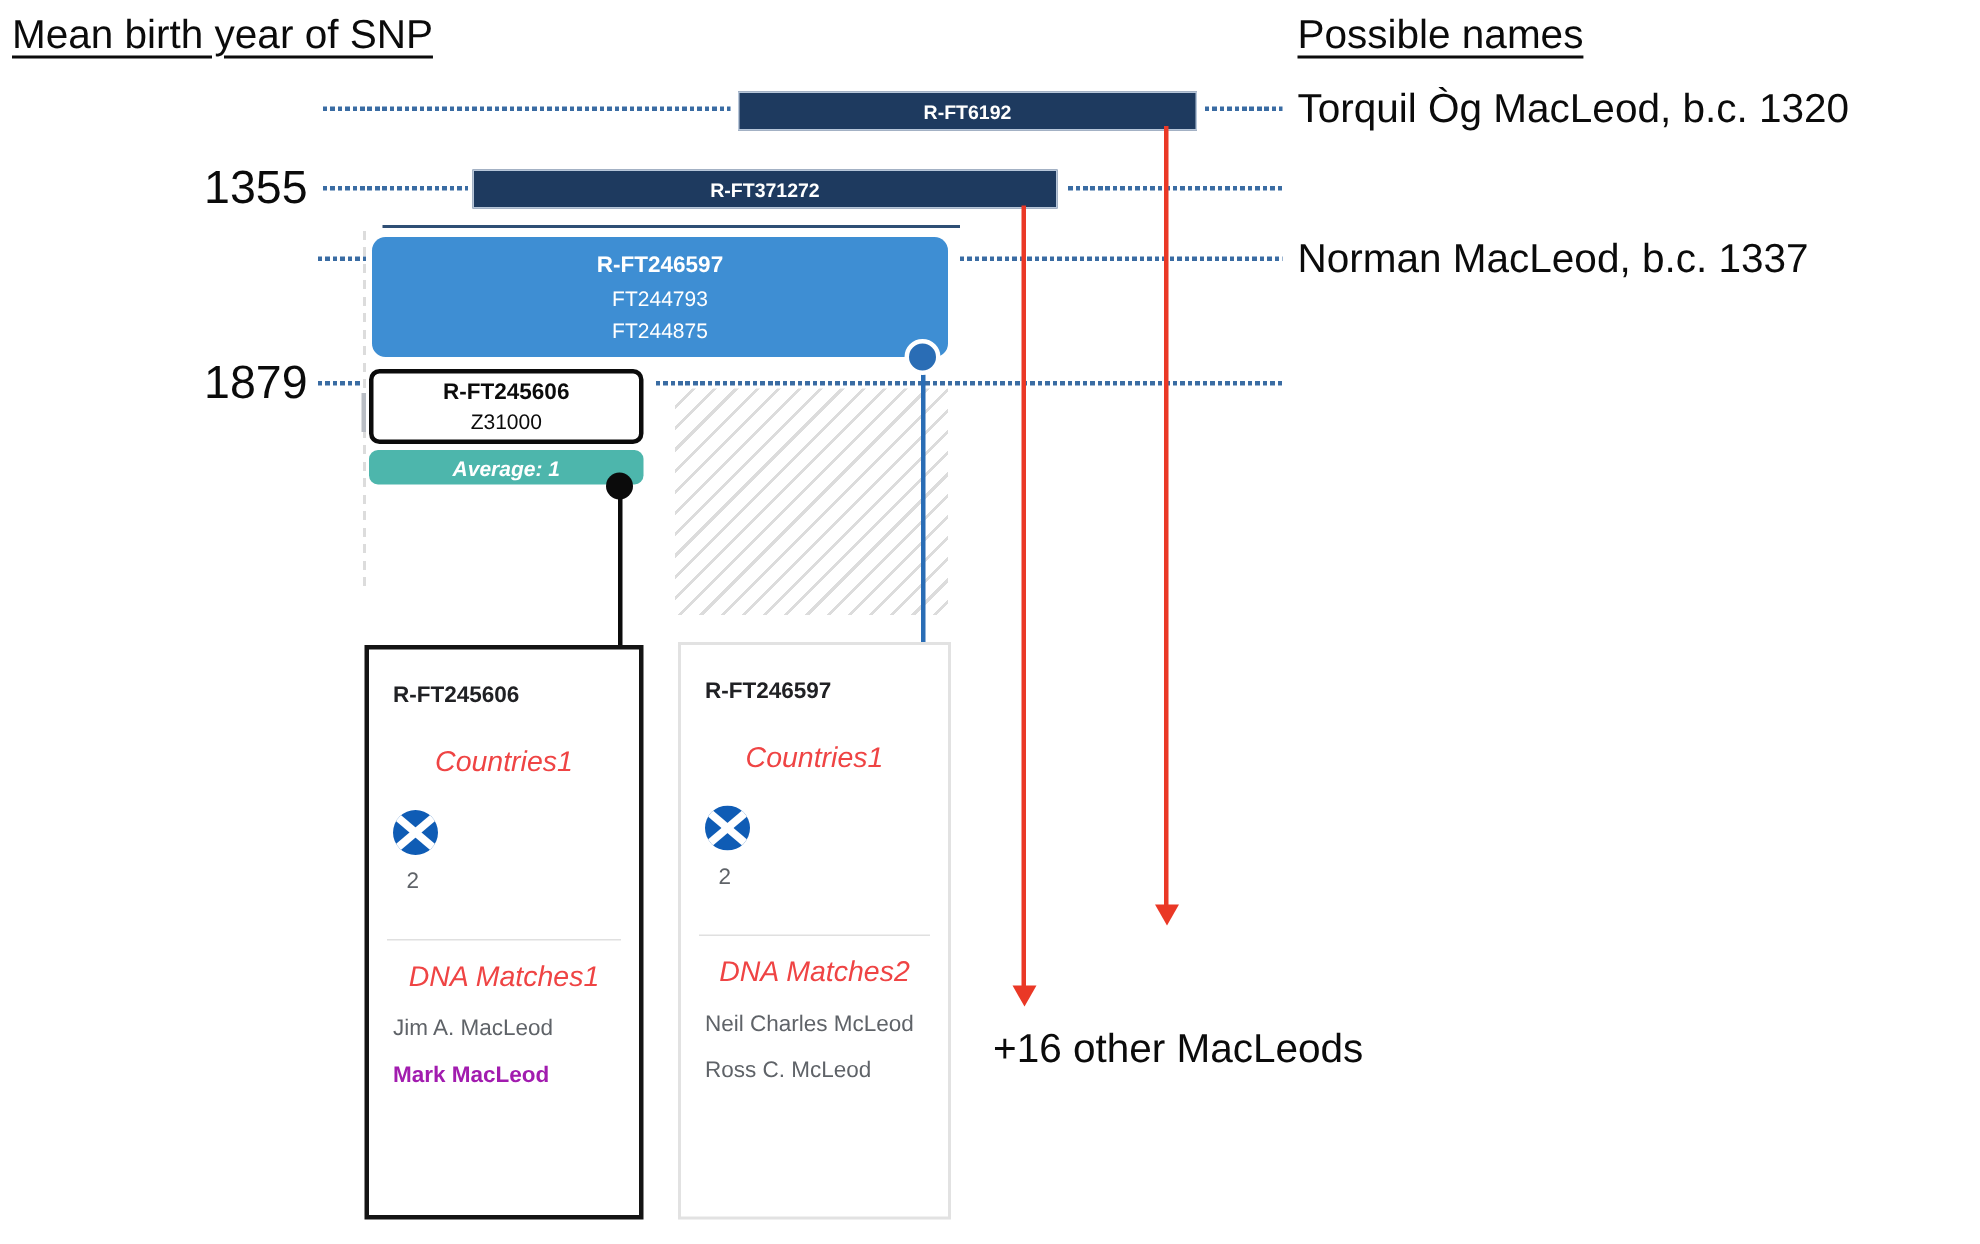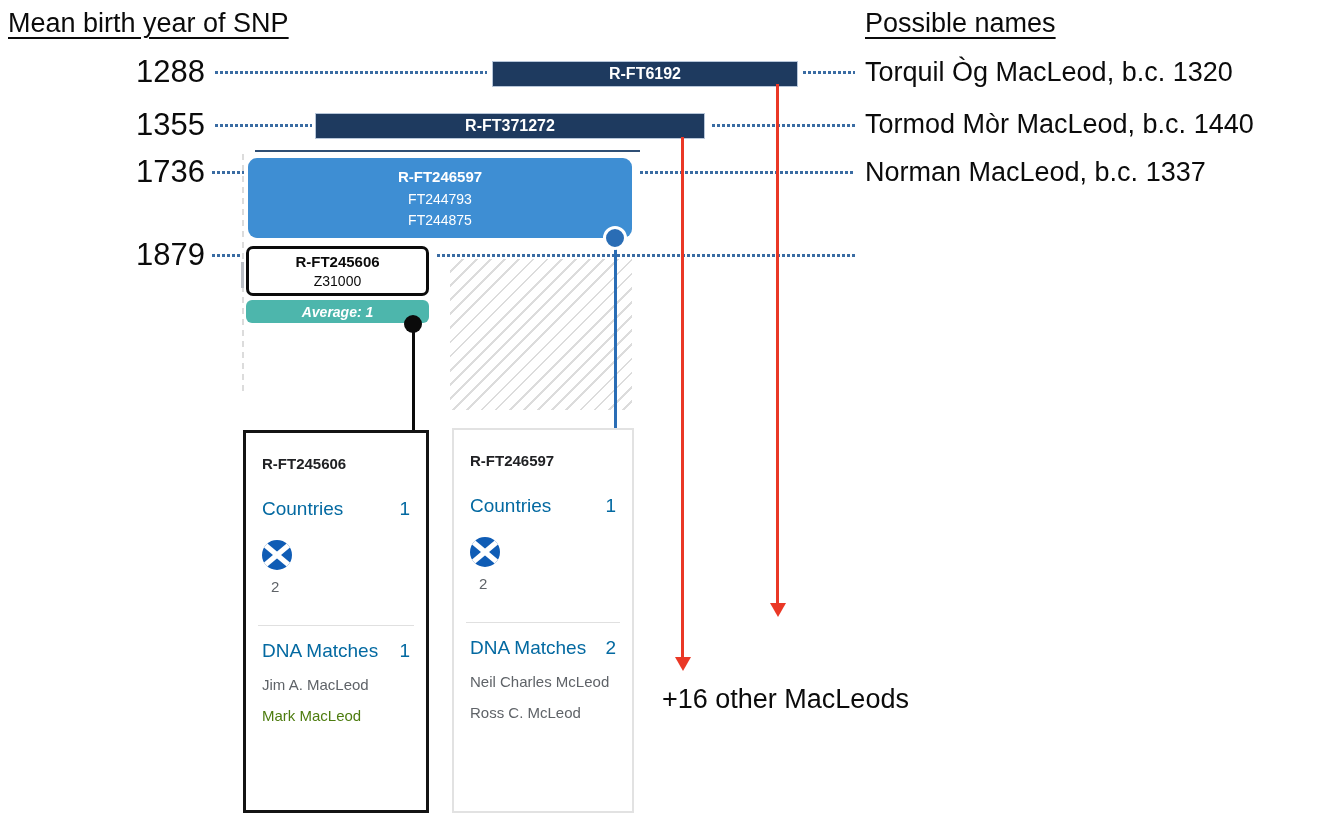--- a/index.html
+++ b/index.html
@@ -4,21 +4,21 @@
 <style>
   html,body{margin:0;padding:0;background:#ffffff;}
   #canvas{position:relative;width:1320px;height:829px;background:#ffffff;
           font-family:"Liberation Sans",sans-serif;color:#0b0b0b;overflow:hidden;}
   .abs{position:absolute;}
   .hdr{font-size:27px;line-height:34px;text-decoration:underline;text-underline-offset:5px;white-space:nowrap;}
   .year{font-size:31px;line-height:34px;width:200px;text-align:right;}
   .name{font-size:27px;line-height:34px;white-space:nowrap;}
   .annot{font-size:27px;line-height:34px;white-space:nowrap;}
   .dots{height:3px;background-image:repeating-linear-gradient(90deg,#3a6ca3 0 3px,transparent 3px 5px);}
-  .navybar{background:#1e3a5f;border:1px solid #b7c6d9;color:#ffffff;font-weight:bold;font-size:16px;
+  .navybar{background:#1e3a5f;border:1px solid #b7c6d9;color:#ffffff;font-weight:bold;font-size:13px;
            display:flex;align-items:center;justify-content:center;box-sizing:border-box;}
   .blueblock{background:#3e8ed3;border-radius:9px;color:#ffffff;text-align:center;
              display:flex;flex-direction:column;justify-content:space-evenly;padding:4px 0;box-sizing:border-box;}
   .blueblock .bb-title{font-weight:bold;font-size:15px;}
   .blueblock .bb-var{font-size:14px;}
   .whiteblock{background:#ffffff;border:3px solid #0b0b0b;border-radius:7px;text-align:center;
               display:flex;flex-direction:column;justify-content:space-evenly;box-sizing:border-box;}
   .whiteblock .wb-title{font-weight:bold;font-size:15px;}
   .whiteblock .wb-var{font-size:14px;}
   .tealbadge{background:#4db6ac;border-radius:6px;color:#ffffff;font-weight:bold;font-size:14px;
@@ -31,40 +31,38 @@
   .vline-black{width:3px;background:#0b0b0b;}
   .vline-red{width:3px;background:#ea3826;}
   .arrowhead{width:0;height:0;border-left:8px solid transparent;border-right:8px solid transparent;
              border-top:14px solid #ea3826;}
   .dot-blue{width:18px;height:18px;border-radius:50%;background:#2a6db5;border:3px solid #ffffff;box-sizing:content-box;}
   .dot-black{width:18px;height:18px;border-radius:50%;background:#0b0b0b;}
   .card{background:#ffffff;box-sizing:border-box;padding:16px;}
   .card-left{border:3px solid #141414;}
   .card-right{border:2px solid #e2e2e2;}
   .card-title{font-weight:bold;font-size:15px;color:#202124;margin-top:6px;}
-  .card-row{display:flex;justify-content:space-between;align-items:baseline;
-            font-size:19px;color:#0369a1;margin-top:26px;}
+  .card-row{display:flex;justify-content:center;align-items:baseline;
+            font-size:19px;color:#ef4444;margin-top:26px;font-style:italic;}
   .flag-wrap{margin-top:20px;}
   .flag-count{font-size:15px;color:#5f6368;margin:4px 0 0 9px;}
   .card-divider{border:none;border-top:1px solid #e0e0e0;margin:30px -4px 0 -4px;}
   .dna-row{margin-top:14px;}
   .match{font-size:15px;color:#5f6368;margin-top:14px;}
-  .match-red{color:#4d7c0f;}
+  .match-red{color:#a21caf;font-weight:bold;}
 </style>
 </head>
 <body>
 
 <div id="canvas">
 
   <div class="abs hdr" style="left:8px;top:6px;">Mean birth year of SNP</div>
   <div class="abs hdr" style="left:865px;top:6px;">Possible names</div>
 
-  <div class="abs year" style="left:5px;top:55px;">1288</div>
   <div class="abs year" style="left:5px;top:108px;">1355</div>
-  <div class="abs year" style="left:5px;top:155px;">1736</div>
   <div class="abs year" style="left:5px;top:238px;">1879</div>
 
   <div class="abs dots" style="left:215px;top:71px;width:272px;"></div>
   <div class="abs dots" style="left:803px;top:71px;width:52px;"></div>
   <div class="abs dots" style="left:215px;top:124px;width:97px;"></div>
   <div class="abs dots" style="left:712px;top:124px;width:143px;"></div>
   <div class="abs dots" style="left:212px;top:171px;width:32px;"></div>
   <div class="abs dots" style="left:640px;top:171px;width:215px;"></div>
   <div class="abs dots" style="left:212px;top:254px;width:31px;"></div>
   <div class="abs dots" style="left:437px;top:254px;width:418px;"></div>
@@ -103,21 +101,20 @@
   <div class="abs vline-black" style="left:412px;top:330px;height:101px;"></div>
   <div class="abs dot-black" style="left:404px;top:315px;"></div>
 
   <div class="abs vline-red" style="left:776px;top:84px;height:520px;"></div>
   <div class="abs arrowhead" style="left:770px;top:603px;"></div>
   <div class="abs vline-red" style="left:681px;top:137px;height:521px;"></div>
   <div class="abs arrowhead" style="left:675px;top:657px;"></div>
   <div class="abs annot" style="left:662px;top:682px;">+16 other MacLeods</div>
 
   <div class="abs name" style="left:865px;top:55px;">Torquil Òg MacLeod, b.c. 1320</div>
-  <div class="abs name" style="left:865px;top:107px;">Tormod Mòr MacLeod, b.c. 1440</div>
   <div class="abs name" style="left:865px;top:155px;">Norman MacLeod, b.c. 1337</div>
 
   <div class="abs card card-left" style="left:243px;top:430px;width:186px;height:383px;">
     <div class="card-title">R-FT245606</div>
     <div class="card-row">
       <span>Countries</span>
       <span>1</span>
     </div>
     <div class="flag-wrap">
       <svg width="30" height="30" viewBox="0 0 32 32">

